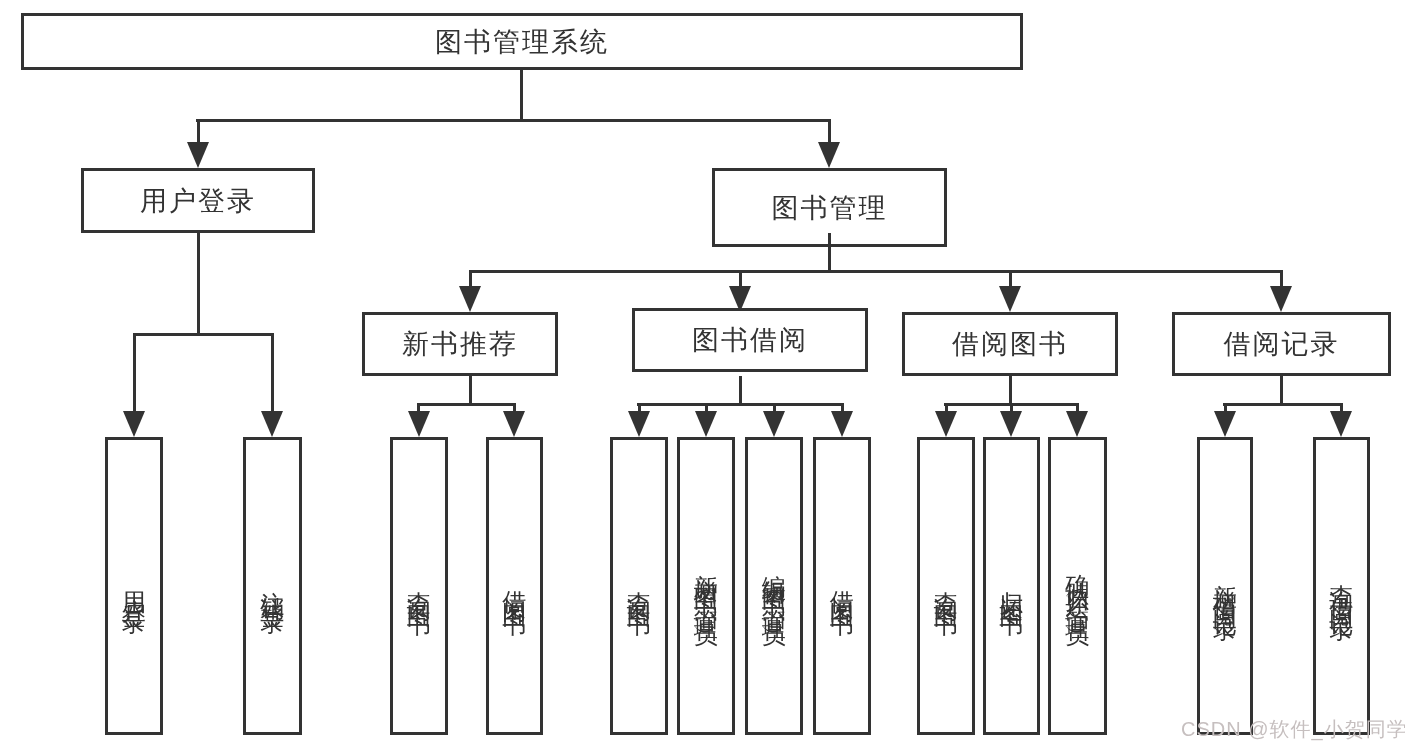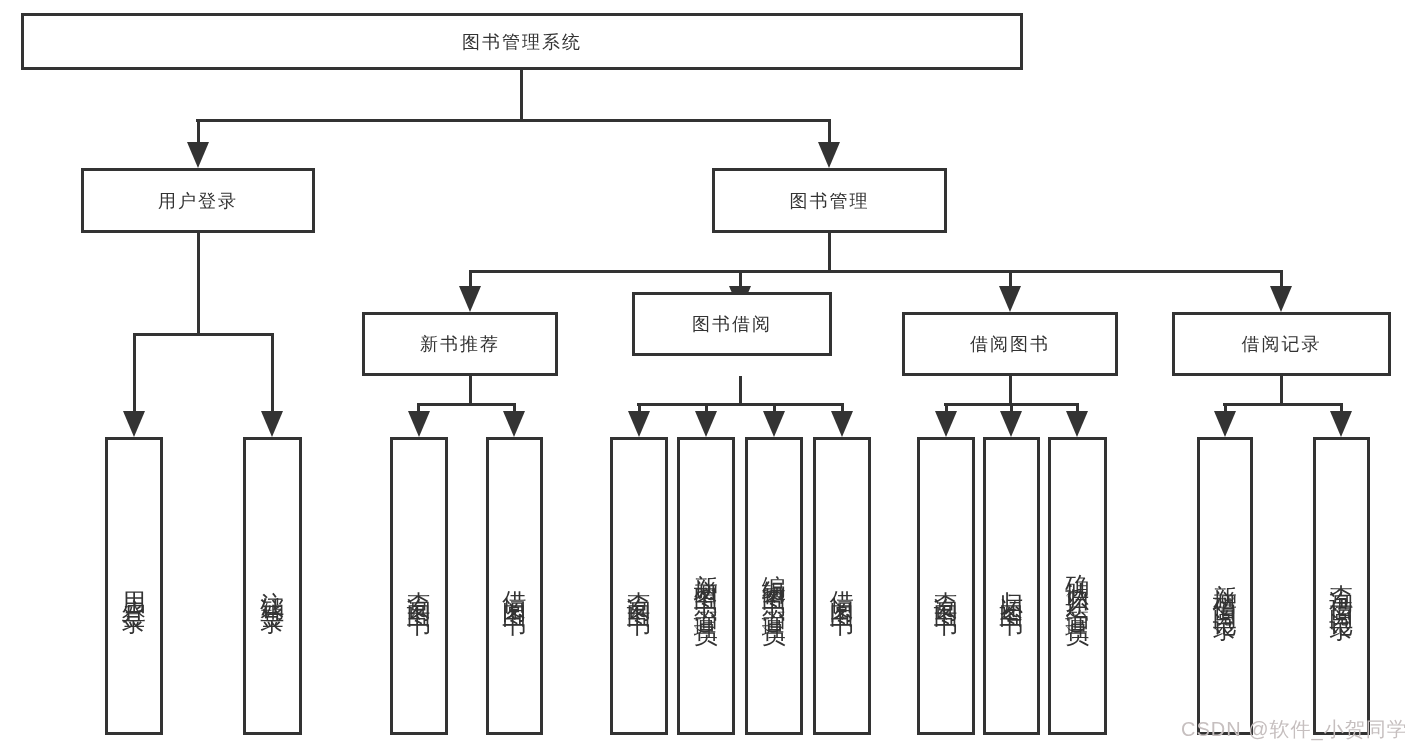--- a/index.html
+++ b/index.html
@@ -11,21 +11,21 @@
     overflow:hidden;
   }
   .box{
     position:absolute;
     box-sizing:border-box;
     border:3px solid var(--line,#333);
     background:#fff;
     display:flex;align-items:center;justify-content:center;
     color:var(--text,#333);
   }
-  .hbox{font-size:18px;letter-spacing:2px;white-space:nowrap;}
+  .hbox{font-size:27px;letter-spacing:2px;white-space:nowrap;}
   .vbox .vtext{
     writing-mode:vertical-lr;
     text-orientation:mixed;
     font-size:24px;
     letter-spacing:7px;
     line-height:1.15;
     white-space:nowrap;
   }
   .line{position:absolute;background:var(--line,#333);}
   .arrow{
@@ -50,42 +50,42 @@
   <div class="box hbox" style="left:21px;top:13px;width:1002px;height:57px">图书管理系统</div>
 
   <div class="line" style="left:520px;top:70px;width:3px;height:51px"></div>
   <div class="line" style="left:196px;top:119px;width:635px;height:3px"></div>
   <div class="line" style="left:197px;top:119px;width:3px;height:26px"></div>
   <div class="arrow" style="left:187px;top:142px"></div>
   <div class="line" style="left:828px;top:119px;width:3px;height:26px"></div>
   <div class="arrow" style="left:818px;top:142px"></div>
 
   <div class="box hbox" style="left:81px;top:168px;width:234px;height:65px">用户登录</div>
-  <div class="box hbox" style="left:712px;top:168px;width:235px;height:65px">图书管理</div>
+  <div class="box hbox" style="left:712px;top:168px;width:235px;height:79px">图书管理</div>
 
   <div class="line" style="left:197px;top:233px;width:3px;height:103px"></div>
   <div class="line" style="left:133px;top:333px;width:141px;height:3px"></div>
   <div class="line" style="left:133px;top:333px;width:3px;height:80px"></div>
   <div class="arrow" style="left:123px;top:411px"></div>
   <div class="line" style="left:271px;top:333px;width:3px;height:80px"></div>
   <div class="arrow" style="left:261px;top:411px"></div>
 
   <div class="line" style="left:828px;top:233px;width:3px;height:40px"></div>
   <div class="line" style="left:469px;top:270px;width:814px;height:3px"></div>
   <div class="line" style="left:469px;top:270px;width:3px;height:18px"></div>
   <div class="arrow" style="left:459px;top:286px"></div>
   <div class="line" style="left:739px;top:270px;width:3px;height:18px"></div>
   <div class="arrow" style="left:729px;top:286px"></div>
   <div class="line" style="left:1009px;top:270px;width:3px;height:18px"></div>
   <div class="arrow" style="left:999px;top:286px"></div>
   <div class="line" style="left:1280px;top:270px;width:3px;height:18px"></div>
   <div class="arrow" style="left:1270px;top:286px"></div>
 
   <div class="box hbox" style="left:362px;top:312px;width:196px;height:64px">新书推荐</div>
-  <div class="box hbox" style="left:632px;top:292px;width:200px;height:64px">图书借阅</div>
+  <div class="box hbox" style="left:632px;top:308px;width:236px;height:64px">图书借阅</div>
   <div class="box hbox" style="left:902px;top:312px;width:216px;height:64px">借阅图书</div>
   <div class="box hbox" style="left:1172px;top:312px;width:219px;height:64px">借阅记录</div>
 
   <div class="line" style="left:469px;top:376px;width:3px;height:30px"></div>
   <div class="line" style="left:417px;top:403px;width:99px;height:3px"></div>
   <div class="line" style="left:417px;top:403px;width:3px;height:10px"></div>
   <div class="arrow" style="left:408px;top:411px"></div>
   <div class="line" style="left:513px;top:403px;width:3px;height:10px"></div>
   <div class="arrow" style="left:503px;top:411px"></div>
 

